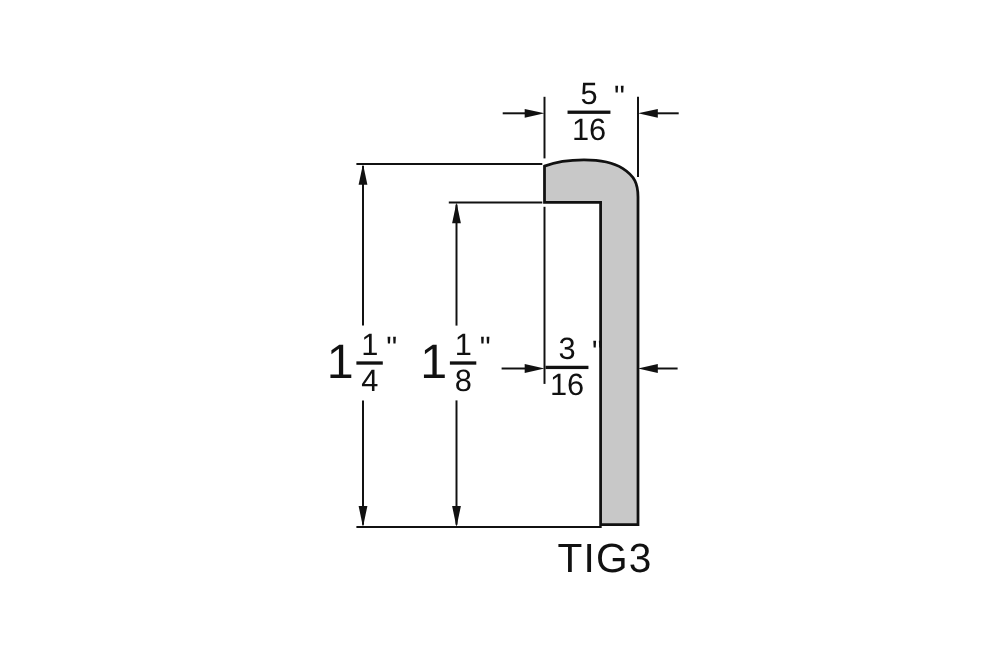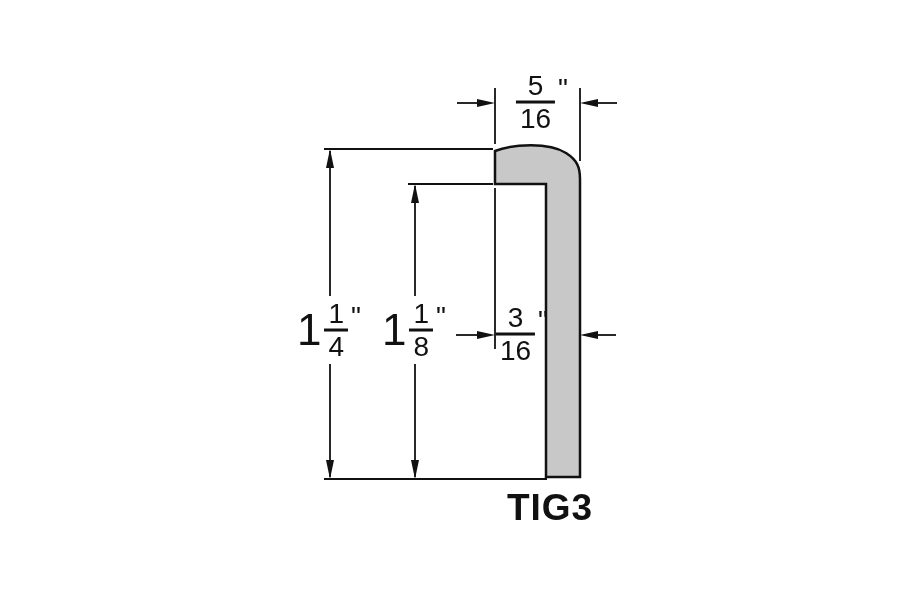--- a/index.html
+++ b/index.html
@@ -10,21 +10,21 @@
   .dimline line{stroke:#111;stroke-width:1.8}
   .ah{fill:#111;stroke:none}
   .dimtext{position:absolute;display:flex;align-items:center;gap:3px;
     transform:translate(-50%,-50%);white-space:nowrap}
   .whole{font-size:44px;line-height:1;font-weight:400}
   .frac{display:inline-flex;flex-direction:column;align-items:center}
   .num,.den{font-size:28px;line-height:1.08;padding:0 4px;font-weight:400}
   .fracbar{align-self:stretch;height:2.5px;background:#111}
   .unit{font-size:28px;align-self:flex-start;margin-top:2px}
   .plabel{position:absolute;transform:translate(-50%,-50%);font-size:37px;
-    letter-spacing:1px;font-weight:700}
+    letter-spacing:1px;font-weight:400}
 </style>
 </head>
 <body>
 
 <div class="canvas">
 
   <svg width="900" height="600" viewBox="0 0 900 600">
 
     <g>
       <path d="M 495,151 C 513,144 549,142 566,153 C 577,160 580,167 580,179

